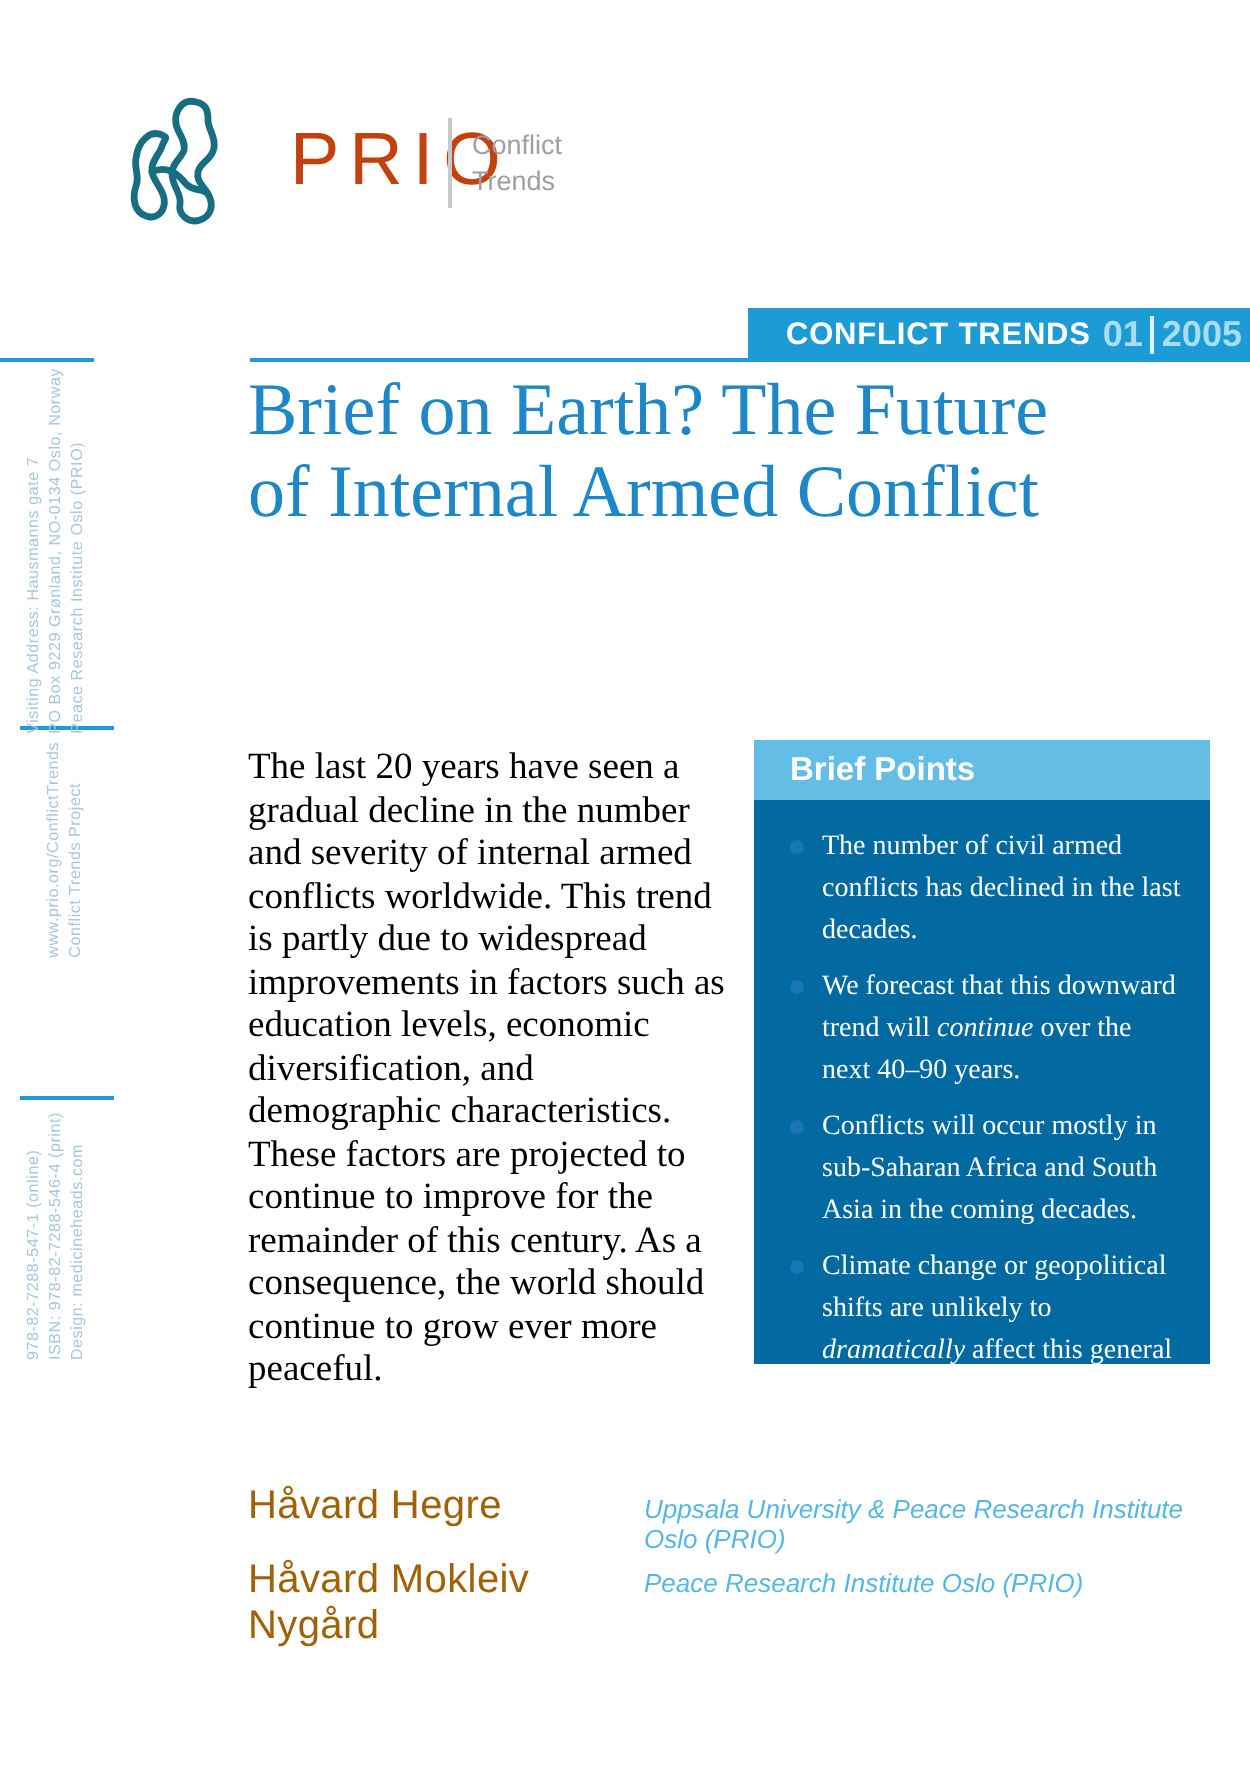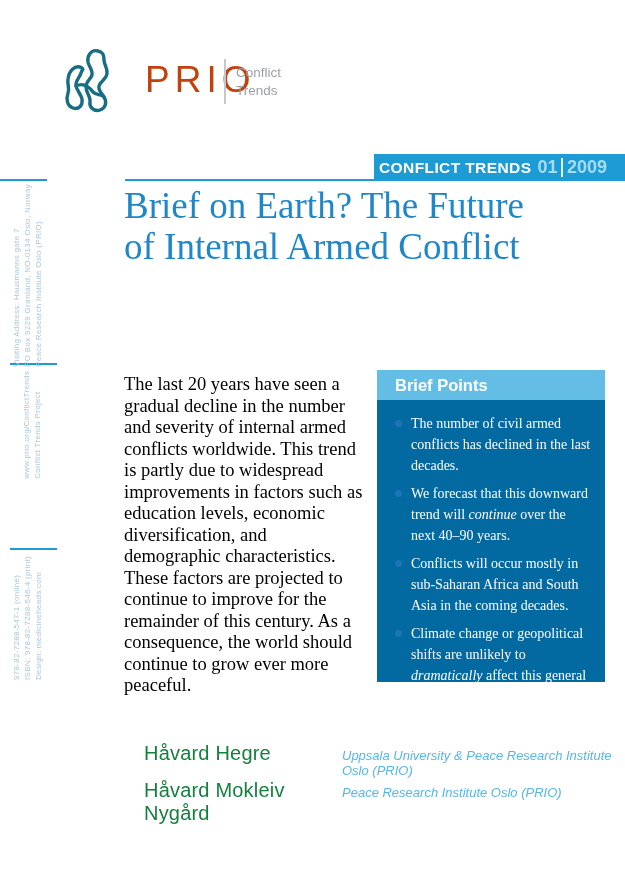--- a/index.html
+++ b/index.html
@@ -17,21 +17,21 @@
   }
   .logo-divider { position:absolute; left:224px; top:59px; width:1.5px; height:45px; background:#C6C9CB; }
   .logo-sub {
     position:absolute; left:236px; top:64px;
     font-size:13.5px; line-height:18px; color:#9CA1A5;
   }
   
   .banner {
     position:absolute; left:374px; top:154px; width:251px; height:27px;
     background:#1D9BD4; display:flex; align-items:center;
-    padding-left:5px; box-sizing:border-box;
+    padding-left:19px; box-sizing:border-box;
   }
   .banner .label { color:#ffffff; font-weight:bold; font-size:15.5px; letter-spacing:0.4px; white-space:nowrap; }
   .banner .issue, .banner .year { color:#A8DCF3; font-weight:bold; font-size:18px; }
   .banner .issue { margin-left:6px; margin-right:4px; }
   .banner .vsep { width:1.5px; height:19px; background:#DFF1FA; }
   .banner .year { margin-left:4px; }
   .rule-main { position:absolute; left:125px; top:179px; width:500px; height:2px; background:#1D9BD4; }
   .rule-left-1 { position:absolute; left:0; top:179px; width:47px; height:2px; background:#1D9BD4; }
   .rule-left-2 { position:absolute; left:10px; top:363px; width:47px; height:2px; background:#1D9BD4; }
   .rule-left-3 { position:absolute; left:10px; top:548px; width:47px; height:2px; background:#1D9BD4; }
@@ -75,21 +75,21 @@
   .brief-item .txt {
     font-family:"Liberation Serif", serif;
     font-size:14px; line-height:21px; color:#FDFEFF;
   }
   .brief-item .txt em { font-style:italic; }
   
   .author-row { position:absolute; left:124px; display:flex; align-items:baseline; width:490px; }
   .author-row.r1 { top:742px; }
   .author-row.r2 { top:779px; }
   .author-name {
-    flex:0 0 198px; font-size:20px; color:#15803d; letter-spacing:0.2px;margin-left:20px;
+    flex:0 0 198px; font-size:20px; color:#a16207; letter-spacing:0.2px;
   }
   .author-affil {
     font-size:13px; font-style:italic; color:#55B7E6;
   }
 </style>
 </head>
 <body>
 
 <div class="page">
 
@@ -102,21 +102,21 @@
   <div class="logo-divider"></div>
   <div class="logo-sub">
     <div>Conflict</div>
     <div>Trends</div>
   </div>
 
   <div class="banner">
     <span class="label">CONFLICT TRENDS</span>
     <span class="issue">01</span>
     <span class="vsep"></span>
-    <span class="year">2009</span>
+    <span class="year">2005</span>
   </div>
   <div class="rule-main"></div>
   <div class="rule-left-1"></div>
   <div class="rule-left-2"></div>
   <div class="rule-left-3"></div>
 
   <div class="title">
     <div>Brief on Earth? The Future</div>
     <div>of Internal Armed Conflict</div>
   </div>

